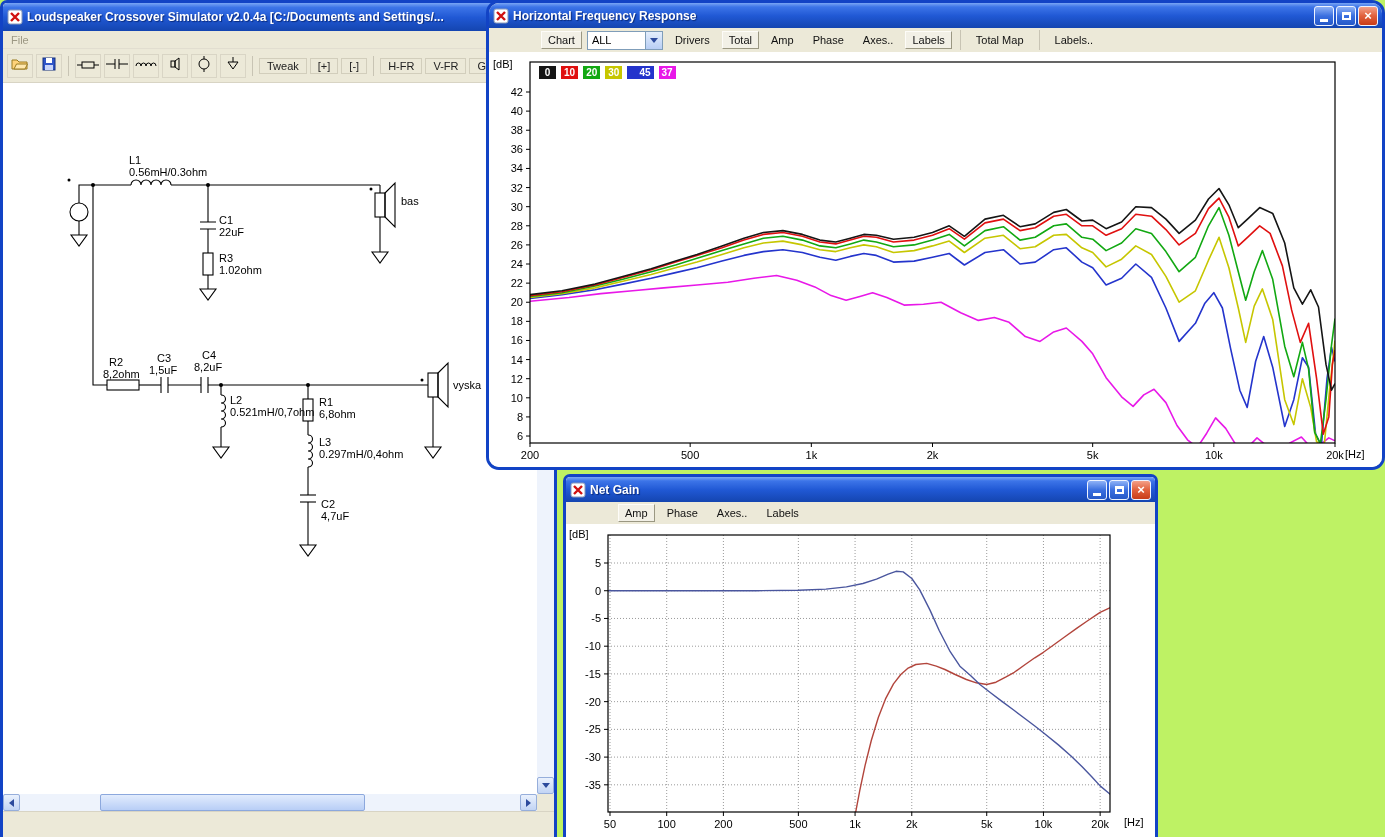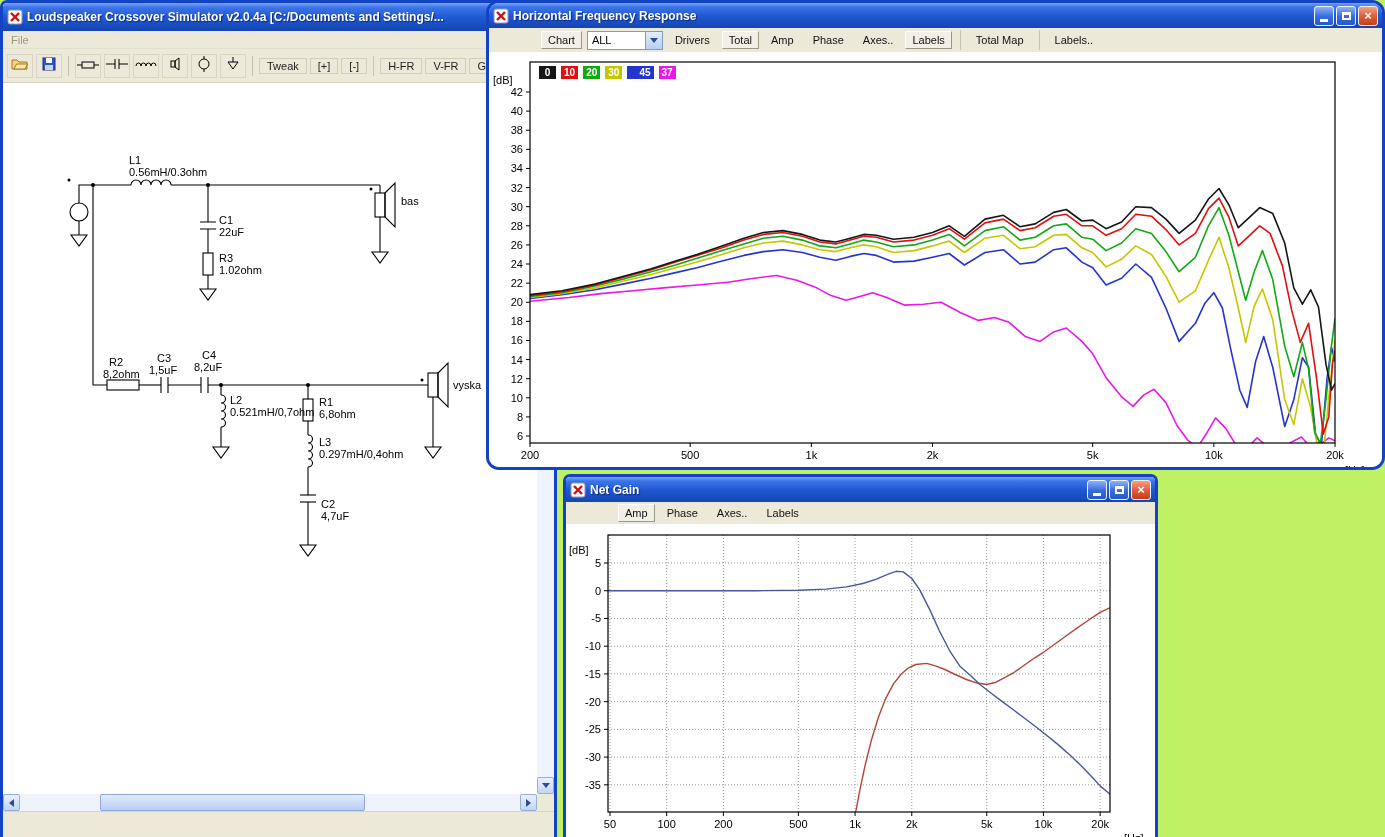--- a/index.html
+++ b/index.html
@@ -50,21 +50,21 @@
   .hfr-tb{height:24px;}
   .ng-tb{height:22px;}
   .tbtn{border:1px solid transparent;background:transparent;font-size:11px;padding:2px 6px;color:#111;font-family:inherit;white-space:nowrap;}
   .tbtn.raised{border:1px solid;border-color:#fdfcf8 #9a9782 #9a9782 #fdfcf8;background:#f2f0e6;}
   .combo{display:flex;align-items:center;height:19px;border:1px solid #7f9db9;background:#fff;width:76px;box-sizing:border-box;}
   .combo-val{flex:1;padding:0 4px;}
   .combo-btn{width:16px;height:100%;background:linear-gradient(180deg,#e4eefc,#b8cef4);border-left:1px solid #7f9db9;display:flex;align-items:center;justify-content:center;}
   .chart-area{position:absolute;left:0;right:0;bottom:0;background:#fff;}
   .hfr-area{top:49px;}
   .ng-area{top:47px;}
-  .axis-lab{position:absolute;font-size:11px;color:#000;margin-top:16px;}
+  .axis-lab{position:absolute;font-size:11px;color:#000;}
   .legend{position:absolute;left:50px;top:14px;display:flex;gap:5px;}
   .chip{display:inline-block;min-width:11px;height:13px;padding:0 3px;font-weight:bold;font-size:10px;line-height:13px;color:#fff;text-align:center;}
   svg text{font-family:"Liberation Sans","DejaVu Sans",sans-serif;}
 </style>
 </head>
 <body>
 
 <div class="desktop">
 
   <div class="window" style="left:0;top:0;width:557px;height:840px;z-index:1;">

